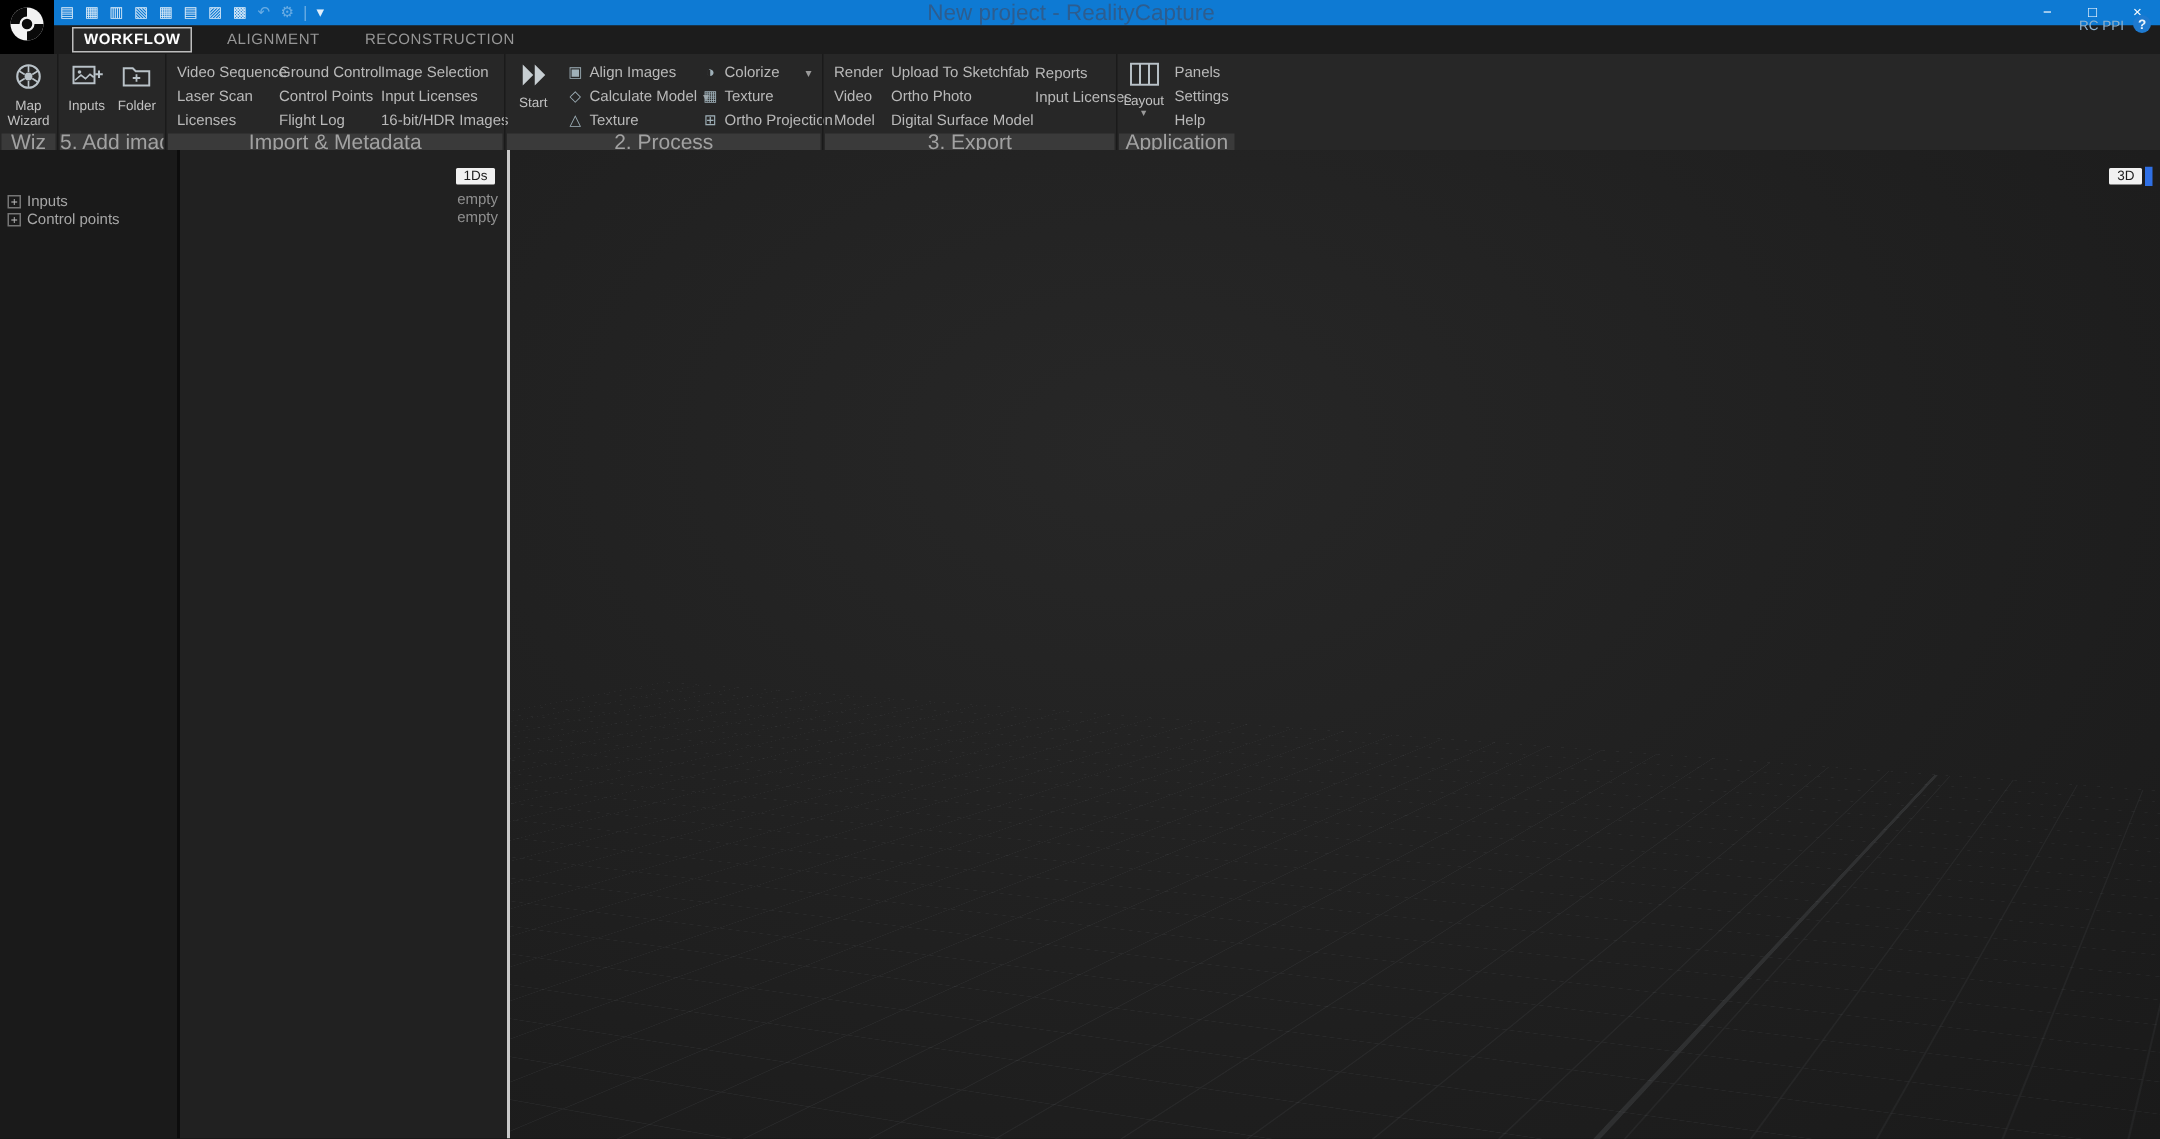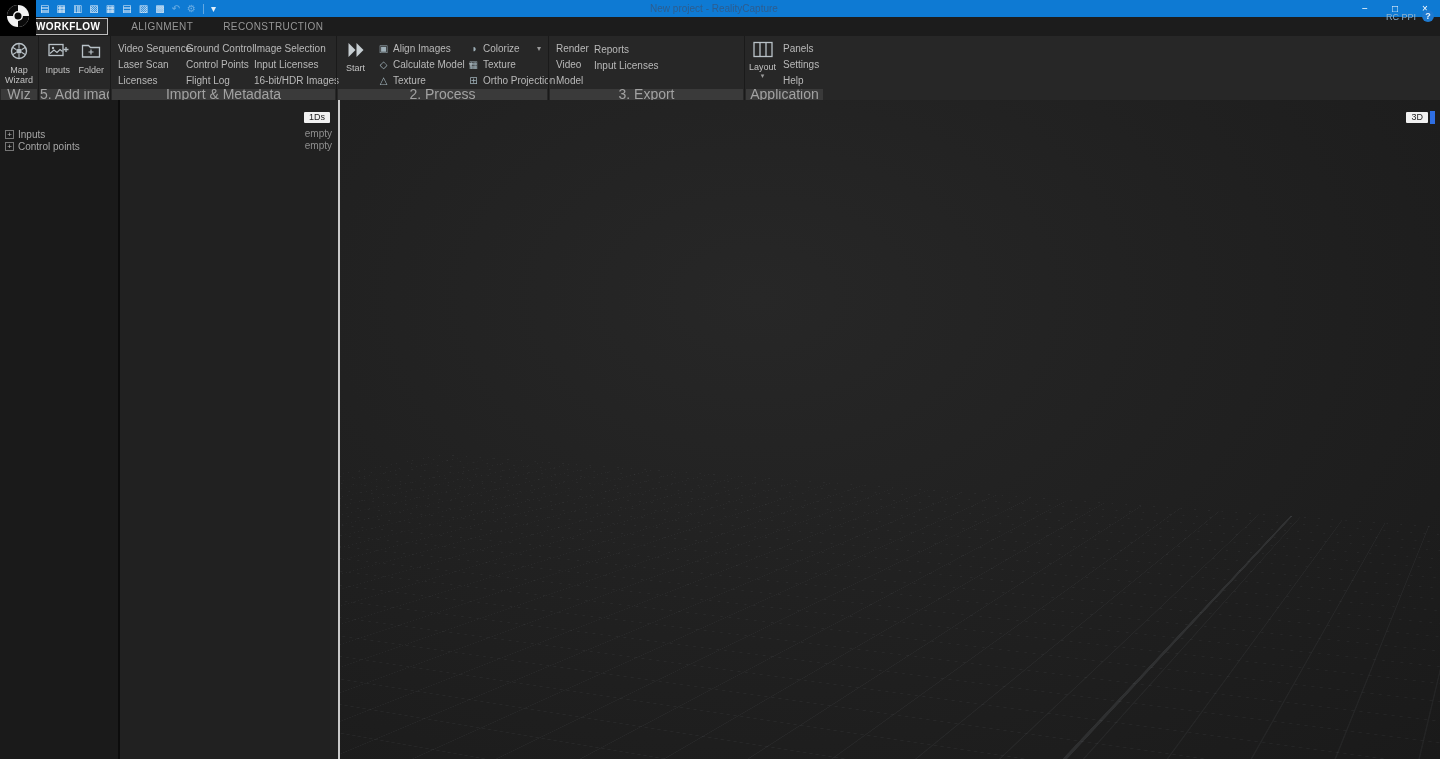--- a/index.html
+++ b/index.html
@@ -13,32 +13,32 @@
   .app { position: relative; width: 1440px; height: 759px; background: #1b1b1b; overflow: hidden; }
 
   
   .titlebar { position: absolute; left: 0; top: 0; width: 1440px; height: 17px; background: #0e7ad3; }
   .qat { position: absolute; left: 40px; top: 0; height: 17px; display: flex; align-items: center; gap: 7px;
          color: rgba(255,255,255,0.88); font-size: 10px; line-height: 17px; }
   .qicon { cursor: default; }
   .qicon.dim { color: rgba(255,255,255,0.38); }
   .qat .sep { width: 1px; height: 10px; background: rgba(255,255,255,0.35); }
   .win-title { position: absolute; left: 300px; right: 312px; top: 0; height: 17px; text-align: center;
-               font-size: 10px; line-height: 17px; color: #2d5d8f; }
+               font-size: 15px; line-height: 17px; color: #2d5d8f; }
   .win-controls { position: absolute; right: 0; top: 0; height: 17px; display: flex; }
   .win-btn { width: 30px; height: 17px; display: flex; align-items: center; justify-content: center;
              color: #ffffff; font-size: 10px; }
 
   
   .logo { position: absolute; left: 0; top: 0; width: 36px; height: 36px; background: #000;
           display: flex; align-items: center; justify-content: center; z-index: 6; }
 
   
   .tabrow { position: absolute; left: 0; top: 17px; width: 1440px; height: 19px; background: #1c1c1c;
-            display: flex; align-items: center; padding-left: 28px; gap: 16px; }
+            display: flex; align-items: center; padding-left: 48px; gap: 16px; }
   .tab { font-size: 10px; color: #979797; letter-spacing: 0.4px; padding: 2px 7px; cursor: default; }
   .tab.active { border: 1px solid #bdbdbd; color: #ffffff; font-weight: bold; background: #272727; }
   .tabrow-right { position: absolute; right: 6px; top: 3px; height: 19px; display: flex; align-items: flex-end; gap: 6px; }
   .rcppi { font-size: 9px; color: #8fb3cf; }
   .help-badge { width: 12px; height: 12px; border-radius: 50%; background: #1e7ad0; color: #eaf4fc;
                 font-size: 9px; font-weight: bold; display: flex; align-items: center; justify-content: center; }
 
   
   .ribbon { position: absolute; left: 0; top: 36px; width: 1440px; height: 64px; background: #272727; display: flex; }
   .rgroup { display: flex; flex-direction: column; height: 64px; flex: 0 0 auto; }
@@ -268,20 +268,31 @@
           <div class="txtbtn">
               <span>Render</span>
             </div>
           <div class="txtbtn">
               <span>Video</span>
             </div>
           <div class="txtbtn">
               <span>Model</span>
             </div>
         </div>
+        <div class="txtcol" style="width:96px">
+          <div class="txtbtn">
+              <span>Upload To Sketchfab</span>
+            </div>
+          <div class="txtbtn">
+              <span>Ortho Photo</span>
+            </div>
+          <div class="txtbtn">
+              <span>Digital Surface Model</span>
+            </div>
+        </div>
         <div class="txtcol" style="width:58px">
           <div class="txtbtn">
               <span>Reports</span>
             </div>
           <div class="txtbtn">
               <span>Input Licenses</span>
             </div>
         </div>
       </div>
       <div class="rcaption">3. Export</div>

